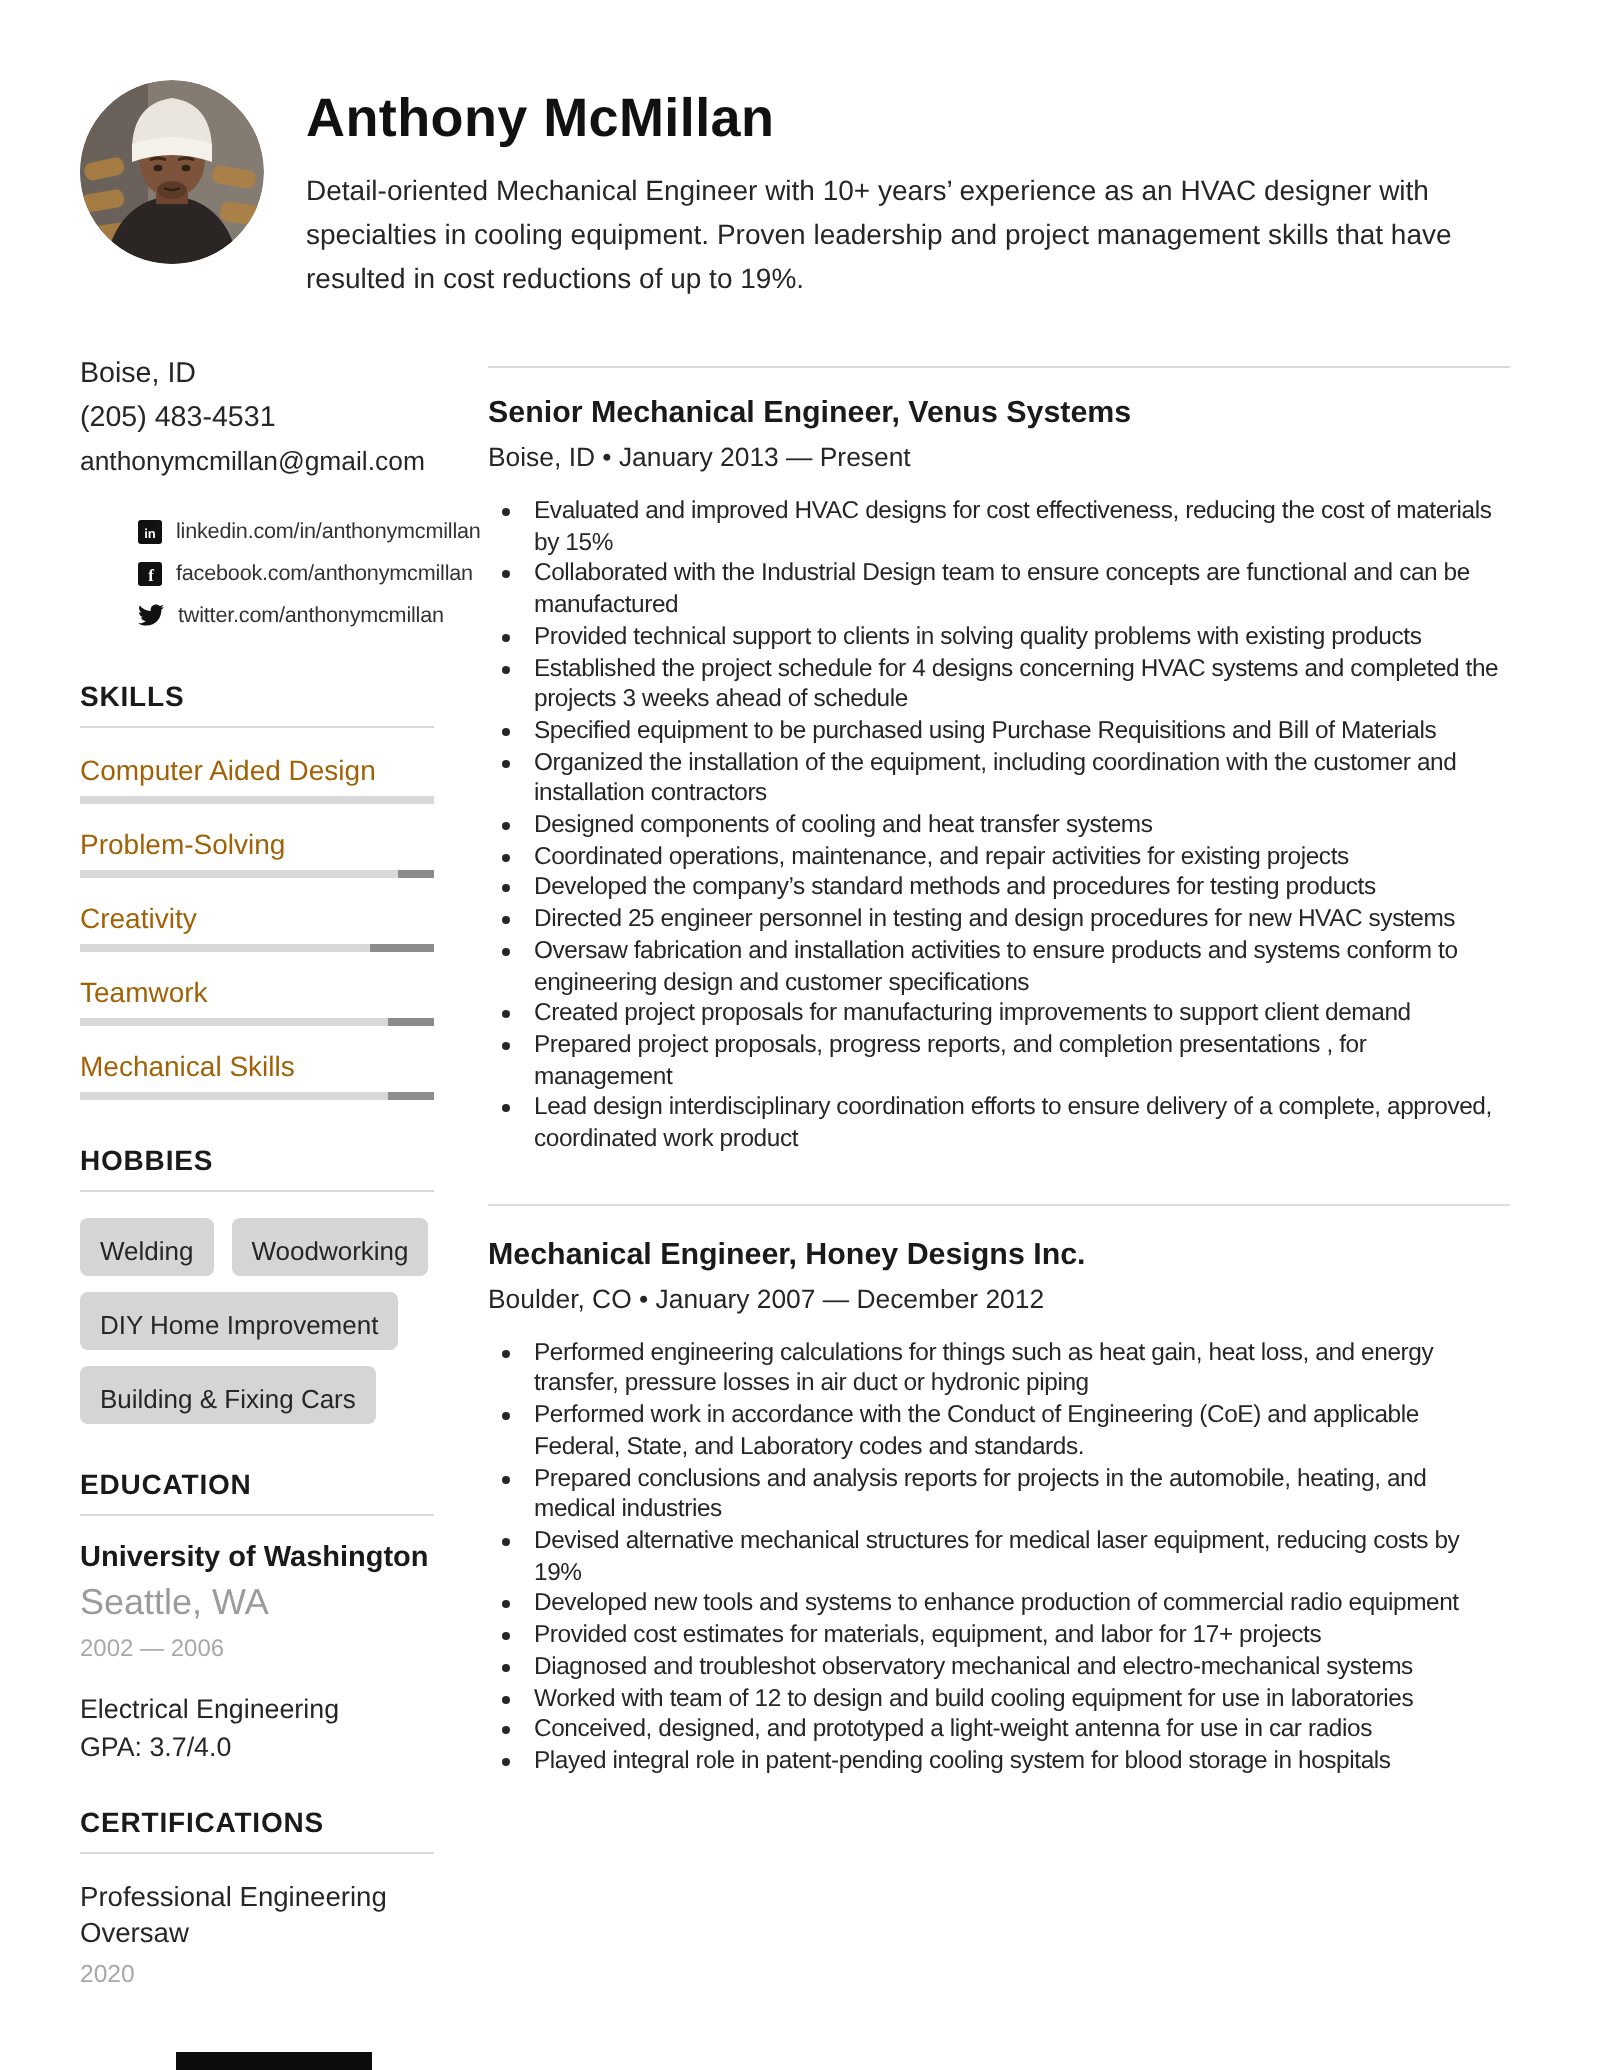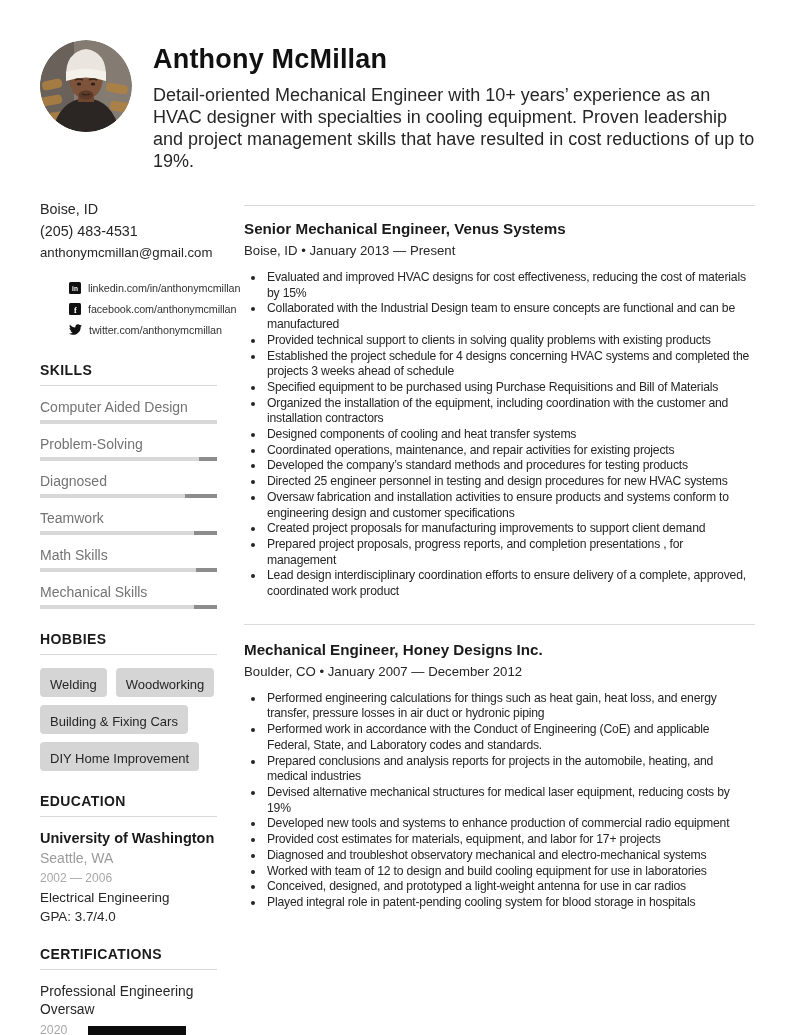--- a/index.html
+++ b/index.html
@@ -6,51 +6,51 @@
   html, body { background: #ffffff; }
   body { font-family: "Liberation Sans", "DejaVu Sans", sans-serif; color: #262626; }
   .page { position: relative; width: 800px; height: 1035px; background: #fff; padding: 40px 45px 0 40px; overflow: hidden; }
 
   
   .header { display: flex; gap: 21px; }
   .avatar { width: 92px; height: 92px; border-radius: 50%; overflow: hidden; flex-shrink: 0; }
   .avatar svg { display: block; }
   .header-text { padding-top: 4px; }
   h1 { font-size: 27px; font-weight: bold; color: #111; letter-spacing: 0.2px; }
-  .summary { margin-top: 9px; font-size: 18px; line-height: 22px; color: #262626; max-width: 612px; }
+  .summary { margin-top: 9px; font-size: 14px; line-height: 22px; color: #262626; max-width: 612px; }
 
   
   .columns { display: flex; gap: 27px; margin-top: 26px; }
   .sidebar { width: 177px; flex-shrink: 0; }
   .main { flex: 1; min-width: 0; }
 
   
   .contact-line { font-size: 14.3px; line-height: 22px; color: #262626; }
   .contact-line.email { font-size: 13.2px; }
   .social { margin-top: 13px; }
   .social-row { display: flex; align-items: center; gap: 7px; height: 21px; padding-left: 29px; }
   .social-row svg { flex-shrink: 0; }
   .social-label { font-size: 10.8px; color: #333; letter-spacing: -0.1px; white-space: nowrap; }
 
   h2 { font-size: 14px; font-weight: bold; color: #1a1a1a; letter-spacing: 0.4px; margin-top: 22px; }
   .rule { border: none; border-top: 1px solid #d9d9d9; margin: 7px 0 0 0; }
 
   .skill-item { margin-top: 12px; }
   .skill-item:first-of-type { margin-top: 13px; }
-  .skill-name { font-size: 14px; color: #737373; margin-bottom: 5px; }
+  .skill-name { font-size: 14px; color: #a16207; margin-bottom: 5px; }
   .skill-bar { height: 4px; background: #8c8c8c; overflow: hidden; }
   .skill-bar .bar-fill { height: 100%; background: #d8d8d8; width: 0; }
 
   .chips { margin-top: 13px; display: flex; flex-wrap: wrap; gap: 8px 9px; }
   .chip { background: #d5d5d5; color: #262626; font-size: 13px; line-height: 1; padding: 10px 10px 6px; border-radius: 4px; white-space: nowrap; }
 
   .edu-school { font-size: 14.5px; font-weight: bold; color: #1a1a1a; margin-top: 13px; }
-  .edu-loc { font-size: 14px; color: #9b9b9b; margin-top: 4px; }
+  .edu-loc { font-size: 18px; color: #9b9b9b; margin-top: 4px; }
   .edu-dates { font-size: 12px; color: #a8a8a8; margin-top: 5px; }
-  .edu-degree { font-size: 13.4px; color: #262626; margin-top: 5px; }
+  .edu-degree { font-size: 13.4px; color: #262626; margin-top: 16px; }
   .edu-gpa { font-size: 13.4px; color: #262626; margin-top: 4px; }
 
   .cert-name { font-size: 13.8px; color: #262626; margin-top: 13px; line-height: 1.3; }
   .cert-year { font-size: 12.3px; color: #a8a8a8; margin-top: 4px; }
 
   
   .job { margin-top: 14px; }
   .job-title { font-size: 15.2px; font-weight: bold; color: #1a1a1a; }
   .job-meta { font-size: 13.2px; color: #262626; margin-top: 6px; }
   .bullets { margin-top: 12px; padding-left: 21px; }
@@ -143,52 +143,46 @@
               <div class="bar-fill" style="width: 100%;"></div>
             </div>
         </div>
         <div class="skill-item">
           <div class="skill-name">Problem-Solving</div>
           <div class="skill-bar">
               <div class="bar-fill" style="width: 90%;"></div>
             </div>
         </div>
         <div class="skill-item">
-          <div class="skill-name">Diagnosed</div>
+          <div class="skill-name">Creativity</div>
           <div class="skill-bar">
               <div class="bar-fill" style="width: 82%;"></div>
             </div>
         </div>
         <div class="skill-item">
           <div class="skill-name">Teamwork</div>
           <div class="skill-bar">
               <div class="bar-fill" style="width: 87%;"></div>
-            </div>
-        </div>
-        <div class="skill-item">
-          <div class="skill-name">Math Skills</div>
-          <div class="skill-bar">
-              <div class="bar-fill" style="width: 88%;"></div>
             </div>
         </div>
         <div class="skill-item">
           <div class="skill-name">Mechanical Skills</div>
           <div class="skill-bar">
               <div class="bar-fill" style="width: 87%;"></div>
             </div>
         </div>
       </div>
 
       <h2>HOBBIES</h2>
       <hr class="rule">
       <div class="chips">
         <span class="chip">Welding</span>
         <span class="chip">Woodworking</span>
+        <span class="chip">DIY Home Improvement</span>
         <span class="chip">Building &amp; Fixing Cars</span>
-        <span class="chip">DIY Home Improvement</span>
       </div>
 
       <h2>EDUCATION</h2>
       <hr class="rule">
       <div>
         <div class="edu-school">University of Washington</div>
         <div class="edu-loc">Seattle, WA</div>
         <div class="edu-dates">2002 — 2006</div>
         <div class="edu-degree">Electrical Engineering</div>
         <div class="edu-gpa">GPA: 3.7/4.0</div>

